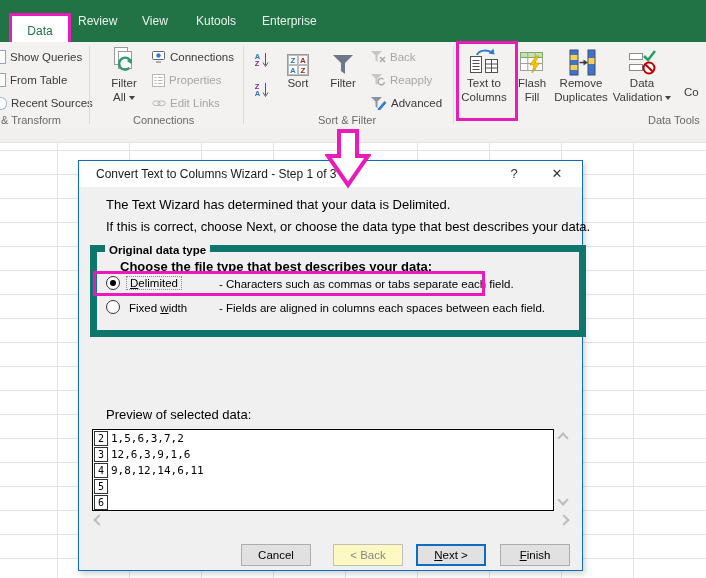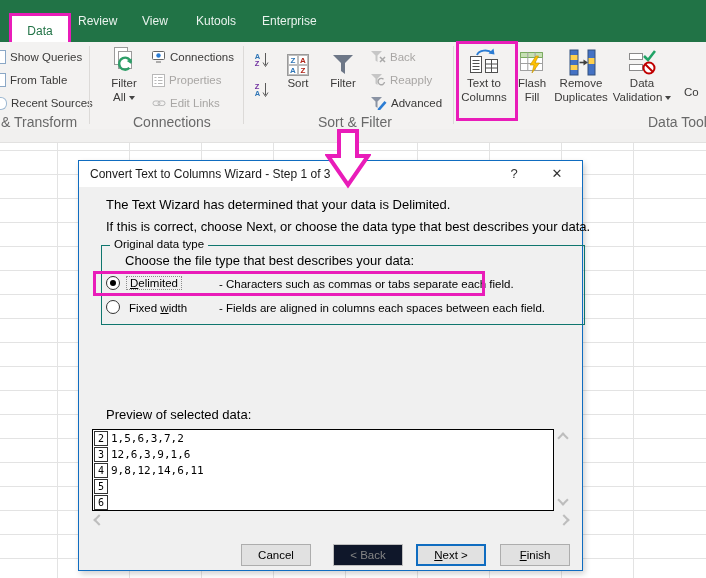--- a/index.html
+++ b/index.html
@@ -12,21 +12,21 @@
             border:3px solid #e91cb9;box-sizing:content-box;color:#217346;font-size:12px;
             display:flex;align-items:center;justify-content:center;}
   .tellme{position:absolute;left:348px;top:0;height:42px;display:flex;align-items:center;gap:7px;
           color:#d9e9e0;font-size:12.5px;}
   
   .ribbon{position:absolute;left:0;top:42px;width:706px;height:87px;background:#f3f2f1;
           border-bottom:1px solid #d2d0ce;font-size:11.5px;color:#3b3a39;}
   .rsep{position:absolute;top:4px;height:78px;width:1px;background:#dcdad8;}
   .smallitem{position:absolute;height:20px;display:flex;align-items:center;gap:4px;white-space:nowrap;}
   .smallitem.disabled{color:#a8a6a4;}
-  .grouplabel{position:absolute;top:72px;height:14px;font-size:14px;color:#696969;white-space:nowrap;}
+  .grouplabel{position:absolute;top:72px;height:14px;font-size:11px;color:#696969;white-space:nowrap;}
   .bigbtn{position:absolute;top:2px;width:56px;height:72px;display:flex;flex-direction:column;align-items:center;}
   .bigbtn .ic{height:32px;display:flex;align-items:flex-end;justify-content:center;}
   .bigbtn .t1,.bigbtn .t2{line-height:14px;white-space:nowrap;}
   .dropdn{display:inline-block;width:0;height:0;border-left:3.5px solid transparent;
           border-right:3.5px solid transparent;border-top:4px solid #444;margin-left:3px;vertical-align:middle;}
   .azbox{position:absolute;width:26px;height:24px;display:flex;align-items:center;justify-content:center;gap:2px;}
   .azletters{display:flex;flex-direction:column;font-size:7.5px;font-weight:bold;line-height:7.5px;}
   .sorticon{display:grid;grid-template-columns:10px 10px;grid-template-rows:10px 10px;border:1px solid #9a9a9a;}
   .sorticon span{display:flex;align-items:center;justify-content:center;font-size:8px;font-weight:bold;border:0.5px solid #bdbdbd;background:#fff;}
   .sliver{width:5px;height:12px;background:#fff;border:1px solid #8aa7c6;border-left:none;}
@@ -36,46 +36,46 @@
   
   .sheet{position:absolute;left:0;top:130px;width:706px;height:448px;
          background-image:repeating-linear-gradient(to right,transparent 0 71px,#e3e3e3 71px 72px),
                           repeating-linear-gradient(to bottom,transparent 0 23px,#e3e3e3 23px 24px);
          background-position:-14px 0,0 -3px;background-color:#fff;}
   .graystrip{position:absolute;left:0;top:129px;width:706px;height:13px;background:#f1f0ef;border-bottom:1px solid #e2e1e0;}
   
   .dialog{position:absolute;left:78px;top:160px;width:505px;height:411px;background:#f0f0f0;
           border:1px solid #0f6cc0;box-sizing:border-box;box-shadow:2px 3px 6px rgba(0,0,0,0.18);z-index:10;}
   .dlg-titlebar{position:absolute;left:0;top:0;width:100%;height:26px;background:#fff;}
-  .dlg-title{position:absolute;left:11px;top:0;line-height:26px;font-size:12px;color:#1a1a1a;white-space:nowrap;}
+  .dlg-title{position:absolute;left:17px;top:0;line-height:26px;font-size:12px;color:#1a1a1a;white-space:nowrap;}
   .dlg-help{position:absolute;left:424px;top:0;width:22px;height:26px;line-height:26px;text-align:center;font-size:13px;color:#333;}
   .dlg-close{position:absolute;left:464px;top:0;width:28px;height:26px;line-height:26px;text-align:center;font-size:13px;color:#333;}
   .dtext{position:absolute;font-size:13px;color:#000;white-space:nowrap;margin-left:15px;}
-  .groupbox{position:absolute;left:22px;top:84px;width:482px;height:78px;border:1px solid #0f766e;}
+  .groupbox{position:absolute;left:11px;top:84px;width:482px;height:78px;border:7px solid #0f766e;font-weight:bold;}
   .gb-label{position:absolute;left:8px;top:-8px;background:#f0f0f0;padding:0 4px;font-size:11.5px;color:#000;}
   .radiorow{position:absolute;display:flex;align-items:flex-end;font-size:11.5px;white-space:nowrap;}
   .radio{width:12px;height:12px;border:1px solid #333;border-radius:50%;background:#fff;position:relative;flex:none;}
   .radio.sel::after{content:'';position:absolute;left:3px;top:3px;width:6px;height:6px;border-radius:50%;background:#000;}
   .rfocus{border:1px dotted #8a8a8a;padding:0 3px;margin-left:6px;}
   .rdesc{position:absolute;font-size:11.5px;white-space:nowrap;text-align:center;}
   .hl-delimited{position:absolute;left:14px;top:110px;width:392px;height:25px;border:3px solid #e91cb9;box-sizing:border-box;z-index:3;}
   .previewbox{position:absolute;left:13px;top:268px;width:460px;height:80px;background:#fff;border:1px solid #000;overflow:hidden;}
   .prow{display:flex;align-items:center;height:16px;}
   .pnum{width:12px;height:13px;border:1px solid #333;margin:0 3px 0 1px;font:10px "DejaVu Sans Mono",monospace;
         display:flex;align-items:center;justify-content:center;flex:none;}
   .ptext{font:11px "DejaVu Sans Mono",monospace;color:#000;white-space:pre;}
   .chev{display:inline-block;width:6px;height:6px;border-right:2px solid #bdbdbd;border-bottom:2px solid #bdbdbd;}
   .chev.up{transform:rotate(225deg);} .chev.down{transform:rotate(45deg);}
   .chev.left{transform:rotate(135deg);} .chev.right{transform:rotate(-45deg);}
   .vscroll{position:absolute;left:476px;top:268px;width:16px;height:80px;display:flex;flex-direction:column;
            justify-content:space-between;align-items:center;padding:5px 0;box-sizing:border-box;}
   .hscroll{position:absolute;left:13px;top:352px;width:479px;height:14px;}
   .btn{position:absolute;top:383px;width:70px;height:22px;background:#e1e1e1;border:1px solid #adadad;
        font-size:11.5px;color:#000;display:flex;align-items:center;justify-content:center;box-sizing:border-box;white-space:nowrap;}
-  .btn.disabled{background:#0f172a;border-color:#bfbfbf;color:#858585;}
+  .btn.disabled{background:#fef9c3;border-color:#bfbfbf;color:#858585;}
   .btn.default{border:2px solid #0f6cc0;}
   .btn u,.radiorow u{text-decoration:underline;}
   
   .arrow{position:absolute;left:325px;top:129px;z-index:20;}
 </style>
 </head>
 <body>
 
 <div id="screen">
 

